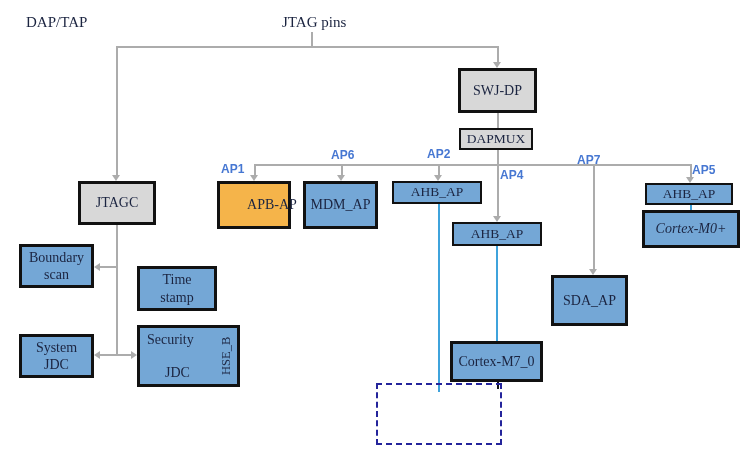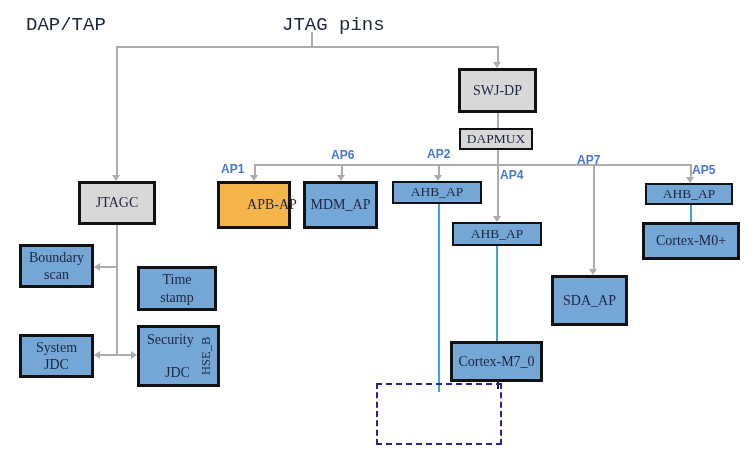--- a/index.html
+++ b/index.html
@@ -1,22 +1,22 @@
 <!DOCTYPE html>
 <html style="--box-blue: #74A7D6; --box-orange: #F5B44A; --box-gray: #D8D8D8; --box-border: #111111; --wire-gray: #ACACAC; --wire-blue: #3FA3DC; --ap-label: #4677D2; --dashed-outline: #24249B; --text-dark: #1B2440;"><head>
 <meta charset="utf-8">
 <style>
   html,body { margin:0; padding:0; background:#ffffff; }
   #stage {
     position:relative; width:748px; height:454px; background:#ffffff;
     font-family:"Liberation Serif", serif; overflow:hidden;
   }
   .toplabel {
-    position:absolute; font-family:Liberation Mono, monospace;
-    font-size:19px; color:var(--text-dark,#1B2440); white-space:nowrap;
+    position:absolute; font-family:Liberation Serif, serif;
+    font-size:15px; color:var(--text-dark,#1B2440); white-space:nowrap;
   }
   .box {
     position:absolute; box-sizing:border-box;
     border:3px solid var(--box-border,#111111);
     display:flex; flex-direction:column; align-items:center; justify-content:center;
     text-align:center; font-size:14px; line-height:1.25;
     color:var(--text-dark,#1B2440); white-space:nowrap;
   }
   .box.gray   { background:var(--box-gray,#D8D8D8); }
   .box.blue   { background:var(--box-blue,#74A7D6); }
@@ -136,21 +136,21 @@
   </div>
 
   <div class="box blue thin" style="left:452px; top:222px; width:90px; height:24px;">
     <span>AHB_AP</span>
   </div>
 
   <div class="box blue thin" style="left:645px; top:183px; width:88px; height:22px;">
     <span>AHB_AP</span>
   </div>
 
-  <div class="box blue" style="left:642px; top:222px; width:98px; height:38px;">
+  <div class="box blue" style="left:642px; top:210px; width:98px; height:38px;font-style:italic;">
     <span>Cortex-M0+</span>
   </div>
 
   <div class="box blue" style="left:551px; top:275px; width:77px; height:51px;">
     <span>SDA_AP</span>
   </div>
 
   <div class="box blue" style="left:450px; top:341px; width:93px; height:41px;">
     <span>Cortex-M7_0</span>
   </div>
@@ -164,21 +164,21 @@
   <div class="box blue" style="left:137px; top:266px; width:80px; height:45px;">
     <span>Time</span>
     <span>stamp</span>
   </div>
 
   <div class="box blue" style="left:19px; top:334px; width:75px; height:44px;">
     <span>System</span>
     <span>JDC</span>
   </div>
 
-  <div class="box blue security" style="left:137px; top:325px; width:83px; height:62px;font-family:Liberation Serif, serif;">
+  <div class="box blue security" style="left:137px; top:325px; width:103px; height:62px;font-family:Liberation Serif, serif;">
     <span class="sec-title">Security</span>
     <span class="sec-jdc">JDC</span>
     <div class="sec-hse">
       <span>HSE_B</span>
     </div>
   </div>
 
 </div>
 
 </body></html>

